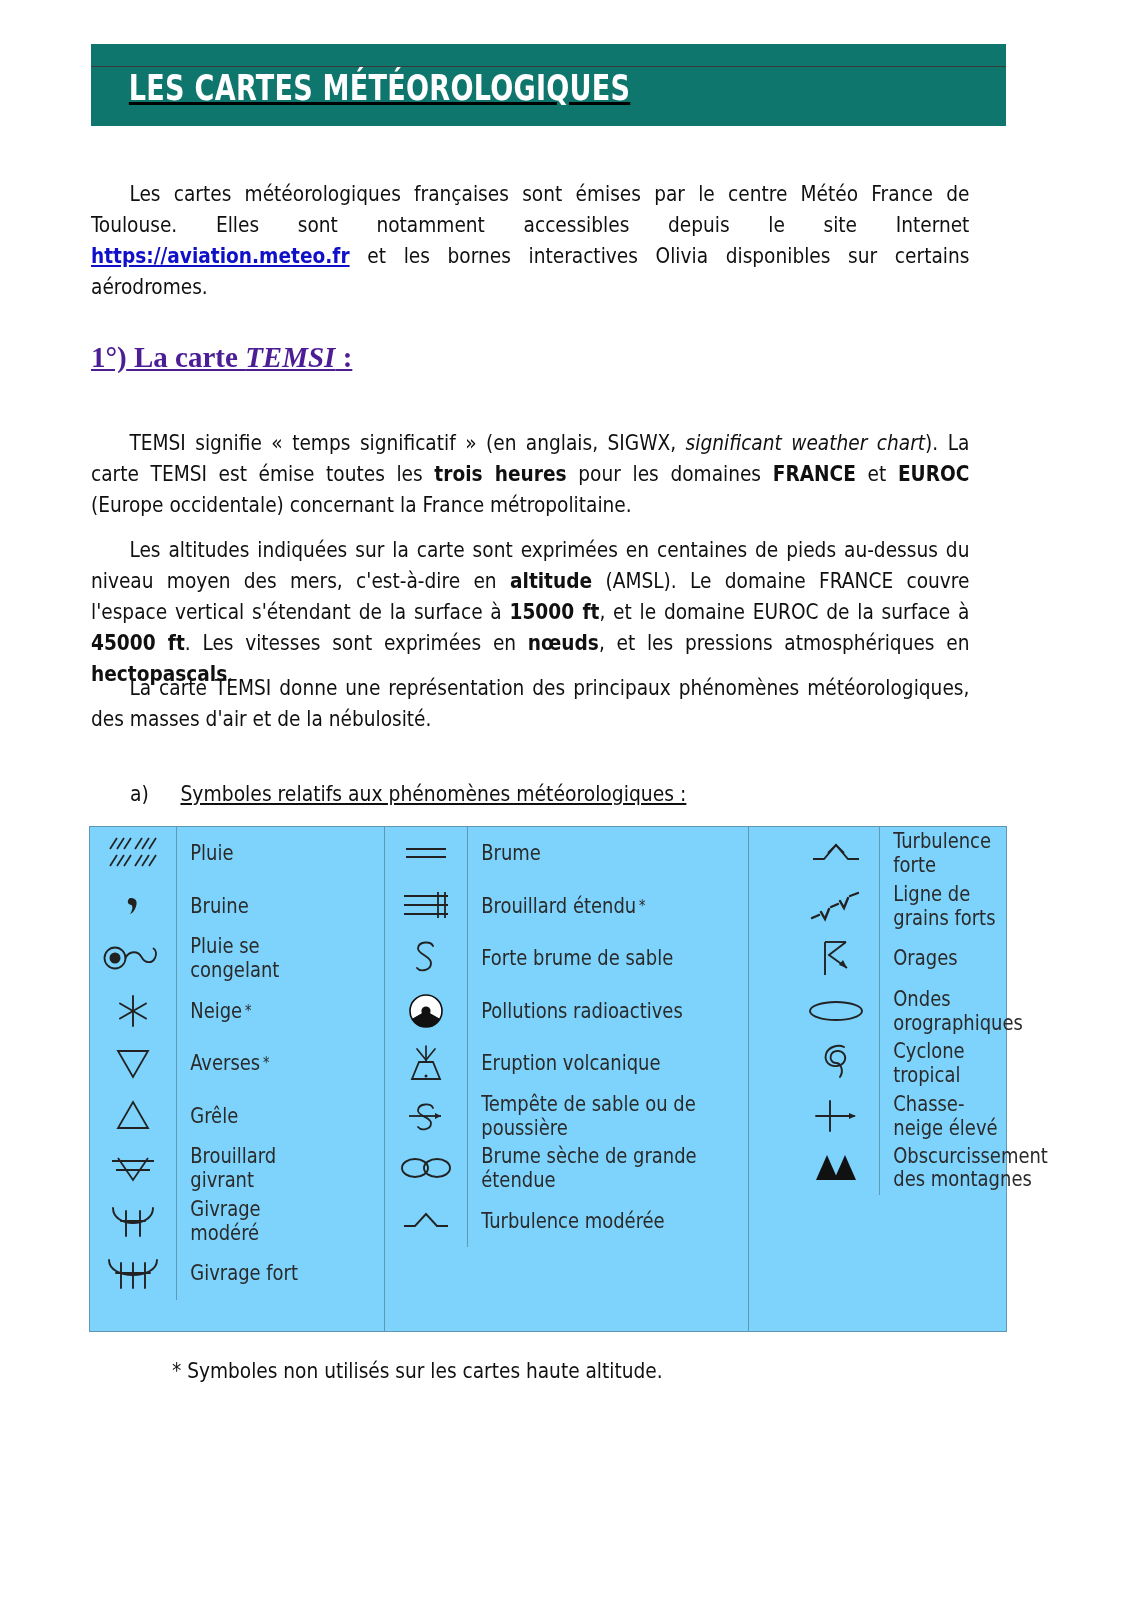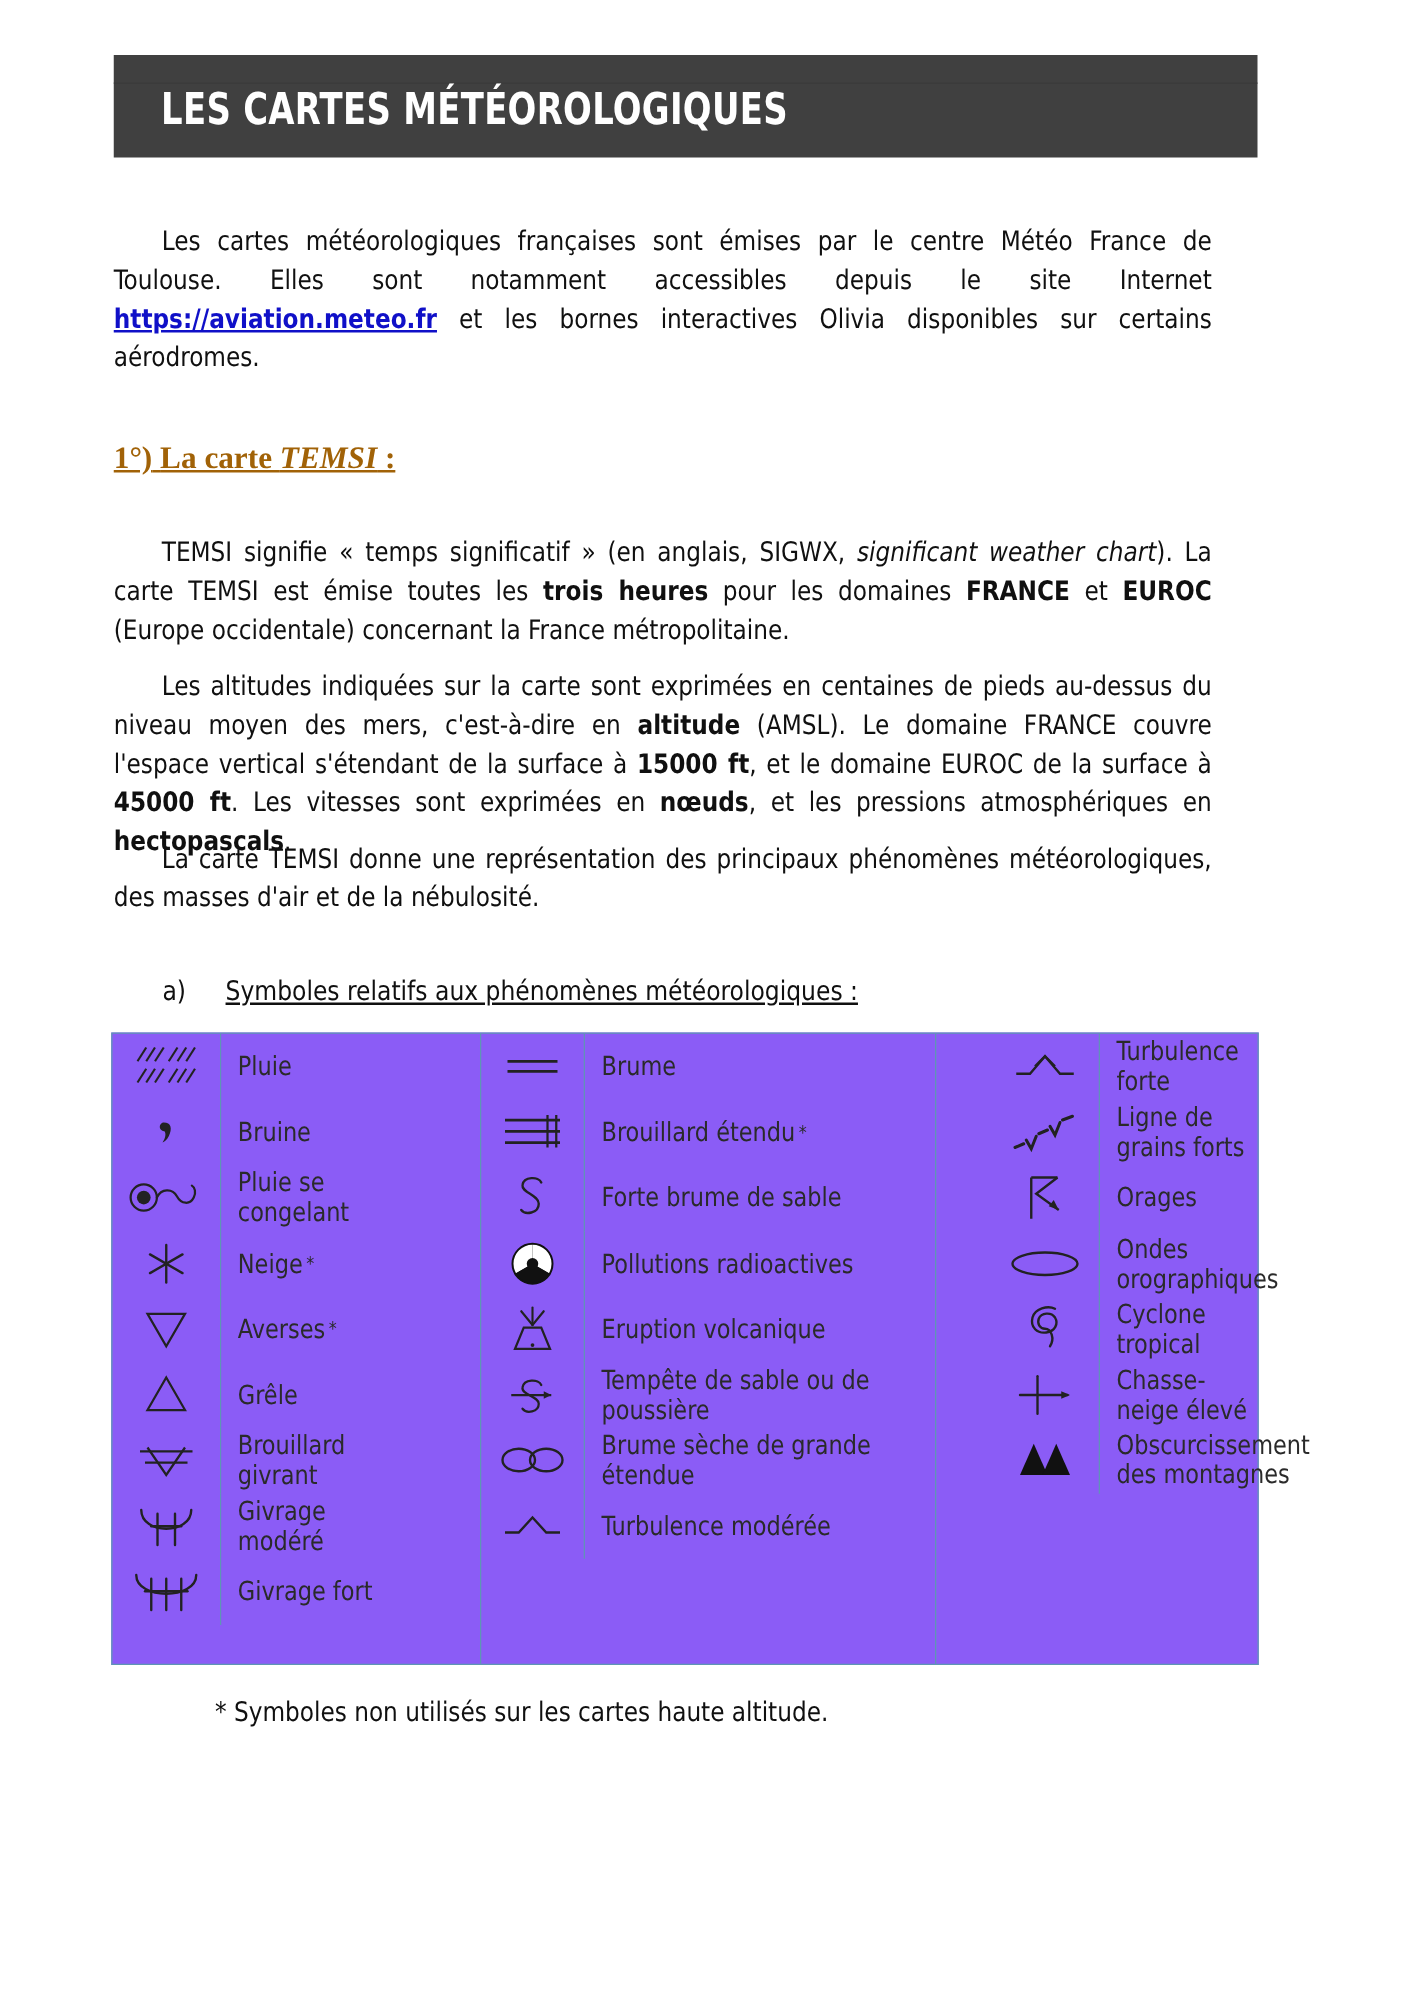--- a/index.html
+++ b/index.html
@@ -24,23 +24,24 @@
     height: 1600px;
   }
 
   
   .title-banner {
     position: absolute;
     left: 91px;
     top: 44px;
     width: 915px;
     height: 82px;
-    background: #404040;
+    background: #0f766e;
     display: flex;
     align-items: center;
+    text-decoration: underline;
   }
   .title-banner .rule {
     position: absolute;
     left: 0; right: 0;
     top: 22px;
     height: 1px;
     background: #3a3a3a;
   }
   .title-text {
     position: relative;
@@ -80,23 +81,22 @@
     text-decoration: underline;
   }
 
   
   .heading {
     position: absolute;
     left: 91px;
     top: 341px;
     font-family: "Liberation Serif", "DejaVu Serif", serif;
     font-weight: bold;
-    font-size: 25px;
-    color: #a16207;
-    margin-top: 12px;
+    font-size: 29px;
+    color: #4c1d95;
   }
   .heading .u { text-decoration: underline; }
   .heading i { font-style: italic; }
 
   
   .subheading {
     position: absolute;
     left: 130px;
     top: 781px;
     font-family: "DejaVu Sans Condensed", "Liberation Sans", sans-serif;
@@ -114,21 +114,21 @@
   
   .sym-table {
     position: absolute;
     left: 89px;
     top: 826px;
     width: 918px;
     height: 506px;
     border: 1.5px solid #5e96b4;
     box-sizing: border-box;
     display: flex;
-    background: #8b5cf6;
+    background: #7dd3fc;
   }
   .sym-col {
     display: flex;
     flex-direction: column;
     box-sizing: border-box;
   }
   .sym-col.c1 { width: 268px; }
   .sym-col.c2 { width: 390px; border-left: 1.5px solid #5e96b4; margin-left: 44px; }
   .sym-col.c3 { width: 258px; border-left: 1.5px solid #5e96b4; padding-left: 44px; }
 

